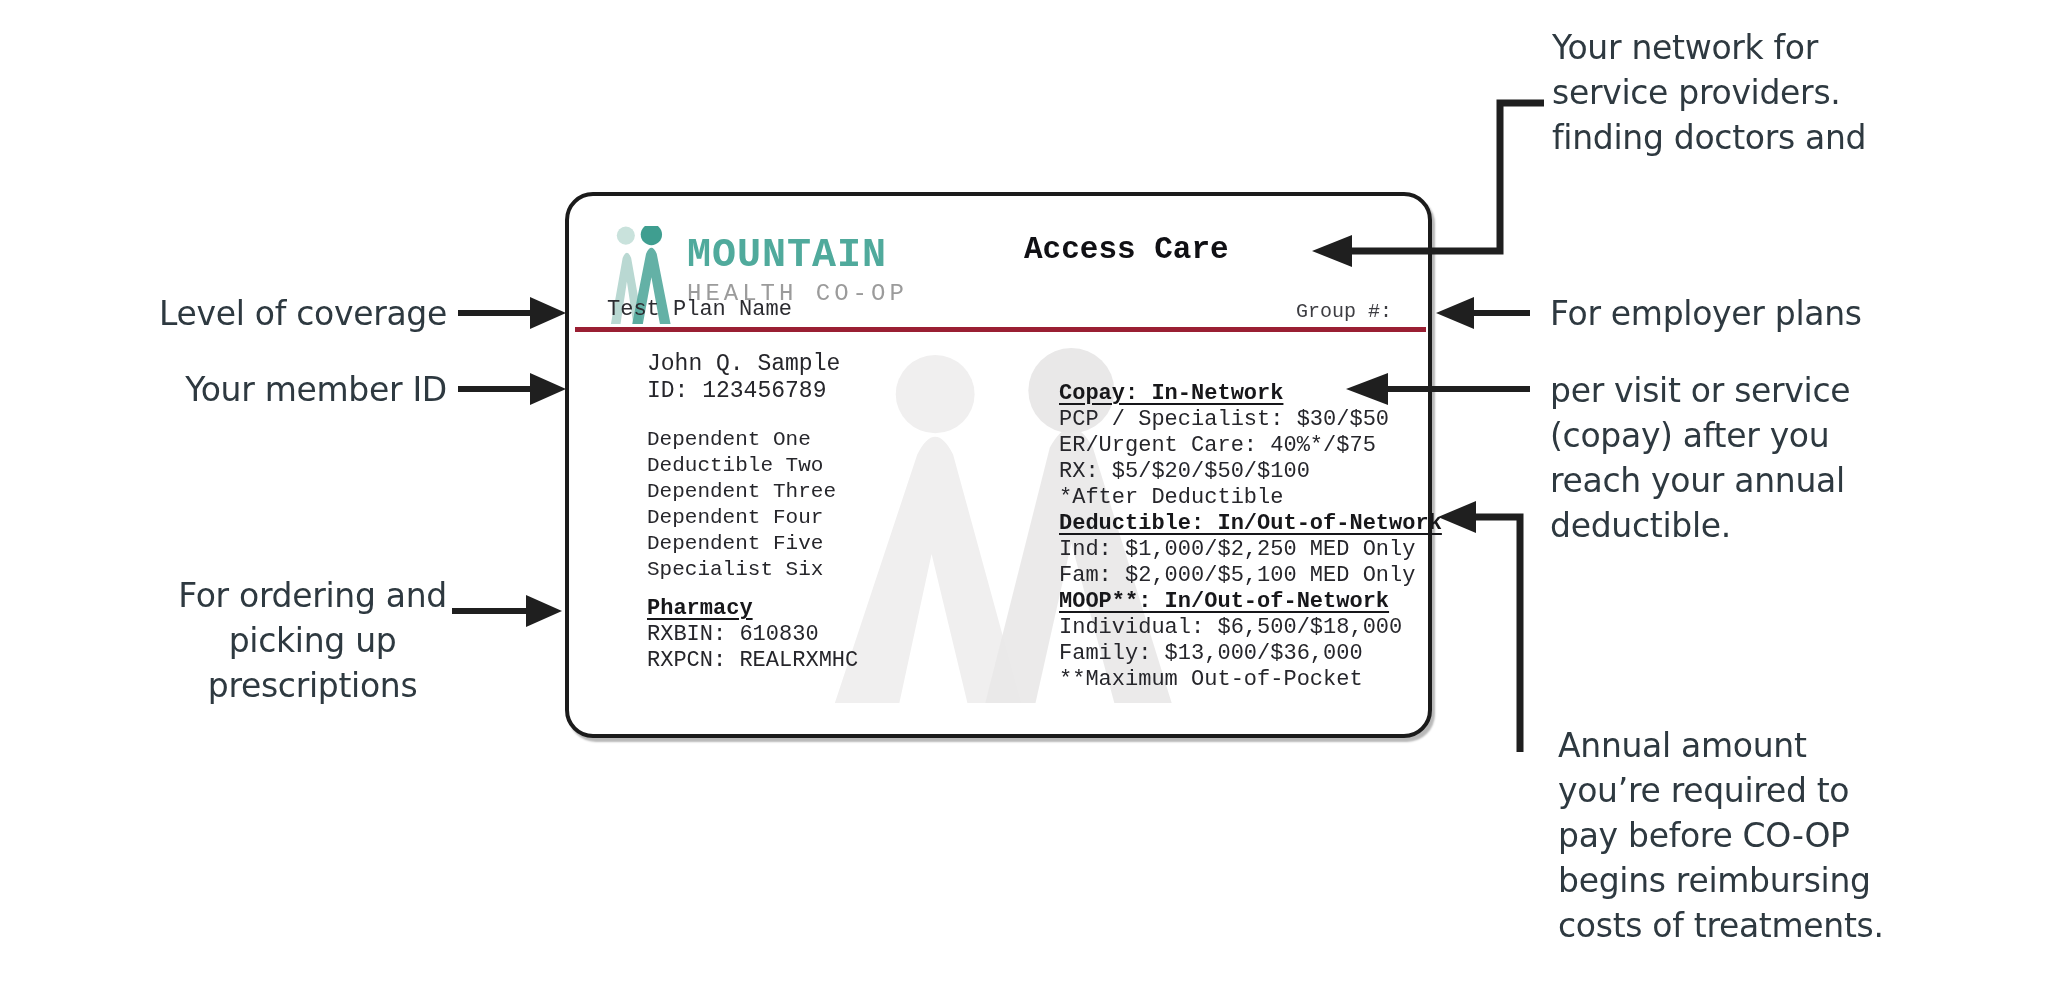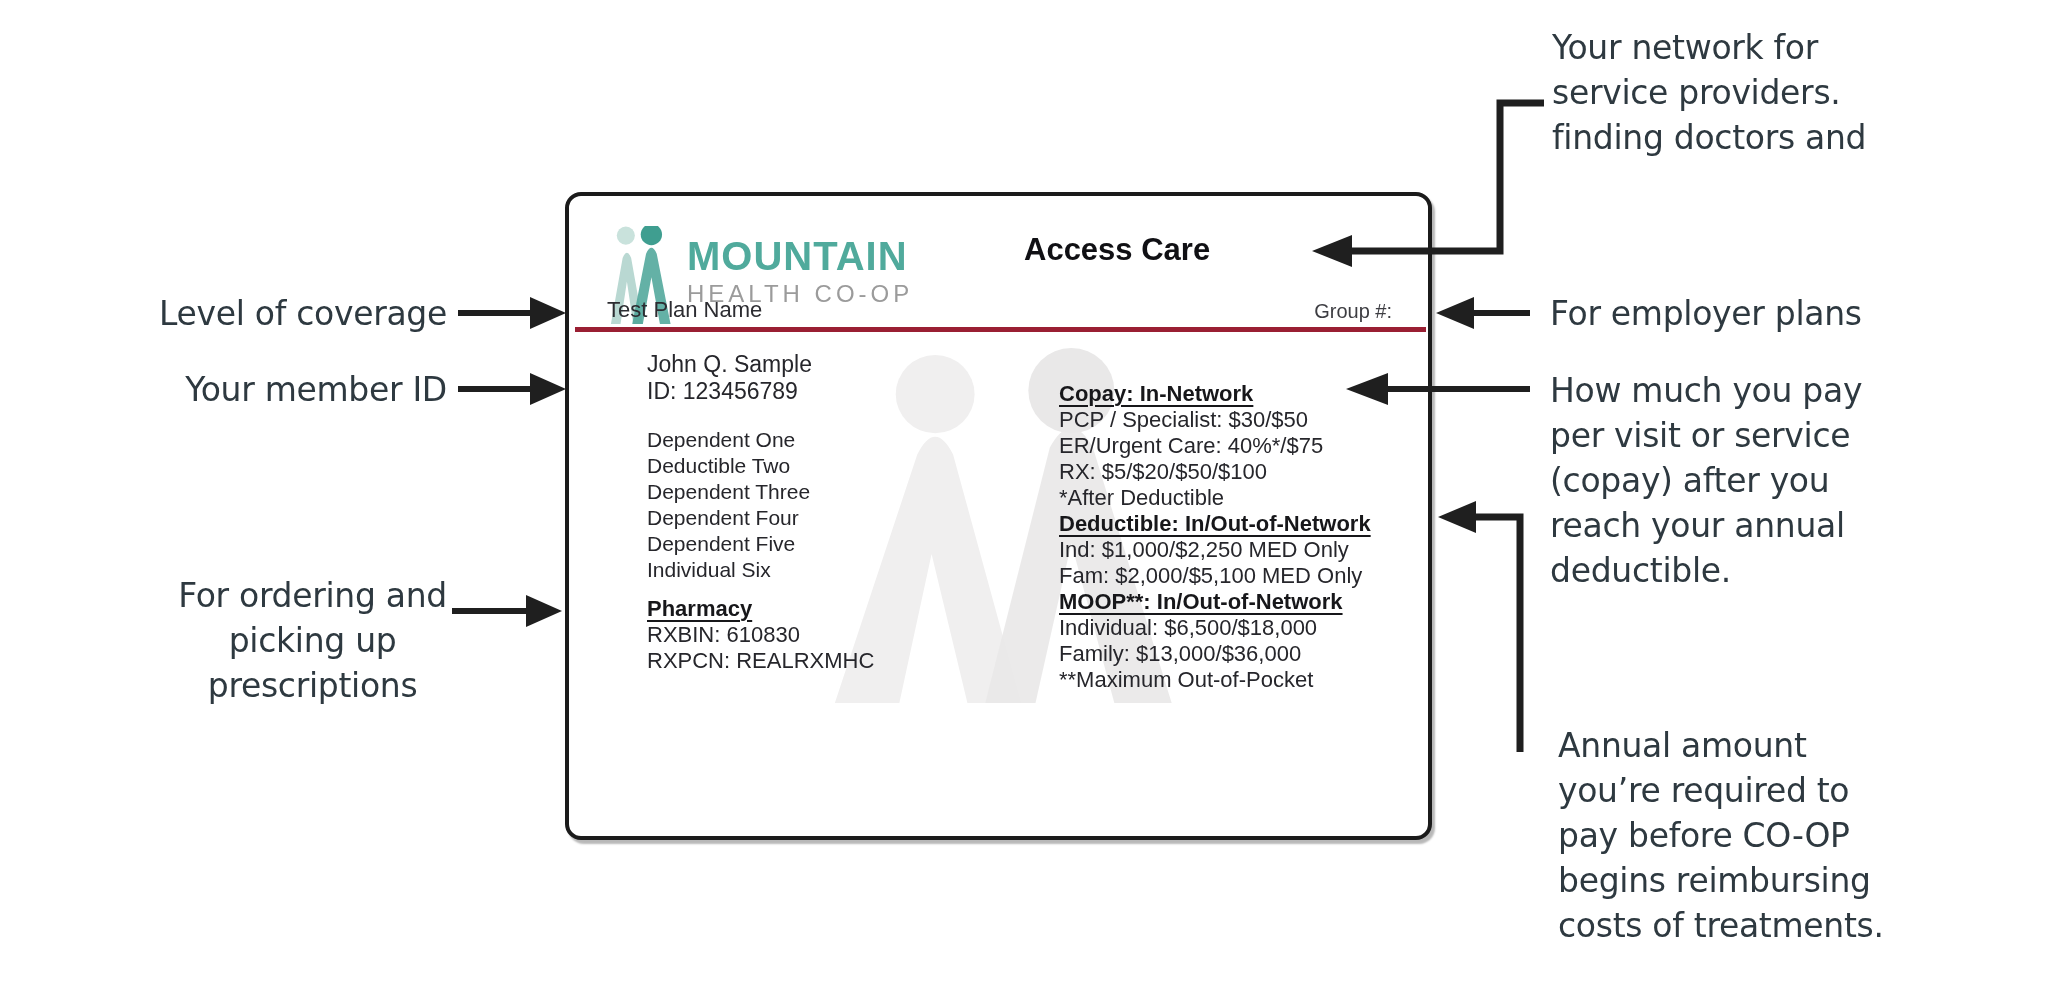--- a/index.html
+++ b/index.html
@@ -3,24 +3,24 @@
 <meta charset="utf-8">
 <style>
   html,body{margin:0;padding:0;background:#ffffff;}
   .canvas{
     position:relative;width:2048px;height:1006px;background:#ffffff;overflow:hidden;
     font-family:"DejaVu Sans",sans-serif;color:#2e3940;
   }
 
   
   .card{
-    position:absolute;left:565px;top:192px;width:867px;height:648px;
-    background:#ffffff;border:4px solid #1b1b1b;border-radius:16px;
+    position:absolute;left:565px;top:192px;width:867px;height:546px;
+    background:#ffffff;border:4px solid #1b1b1b;border-radius:28px;
     box-shadow:3px 4px 2px rgba(0,0,0,.28);
-    font-family:Liberation Sans, sans-serif;color:#26262b;box-sizing:border-box;
+    font-family:Liberation Mono, monospace;color:#26262b;box-sizing:border-box;
   }
   .card *{box-sizing:border-box;}
   .watermark{position:absolute;left:230px;top:152px;width:430px;height:355px;z-index:0;}
   .logo-mark{position:absolute;left:40px;top:30px;width:72px;height:98px;z-index:1;}
   .brand-text{position:absolute;left:118px;top:40px;z-index:1;line-height:1;}
   .brand-word1{font-size:40px;font-weight:bold;letter-spacing:1px;color:#50aa9c;}
   .brand-word2{font-size:24px;letter-spacing:4px;color:#9b9b9b;margin-top:6px;}
   .plan-name{position:absolute;left:38px;top:101px;font-size:22px;color:#2c2c31;z-index:2;}
   .network-name{position:absolute;left:455px;top:36px;font-size:31px;font-weight:bold;color:#101014;z-index:2;}
   .group-label{position:absolute;right:36px;top:104px;font-size:20px;color:#3d3d42;z-index:2;}
@@ -73,21 +73,21 @@
 
     <div class="col-left">
       <div class="ln-big">John Q. Sample</div>
       <div class="ln-big">ID: 123456789</div>
       <div class="sp22"></div>
       <div class="ln-dep">Dependent One</div>
       <div class="ln-dep">Deductible Two</div>
       <div class="ln-dep">Dependent Three</div>
       <div class="ln-dep">Dependent Four</div>
       <div class="ln-dep">Dependent Five</div>
-      <div class="ln-dep">Individual Six</div>
+      <div class="ln-dep">Specialist Six</div>
       <div class="sp13"></div>
       <div class="ln hd">Pharmacy</div>
       <div class="ln">RXBIN: 610830</div>
       <div class="ln">RXPCN: REALRXMHC</div>
     </div>
 
     <div class="col-right">
       <div class="ln hd">Copay: In-Network</div>
       <div class="ln">PCP / Specialist: $30/$50</div>
       <div class="ln">ER/Urgent Care: 40%*/$75</div>
@@ -111,21 +111,20 @@
     <div>prescriptions</div>
   </div>
 
   <div class="ann" style="left:1552px;top:25px;">
     <div>Your network for</div>
     <div>service providers.</div>
     <div>finding doctors and</div>
   </div>
   <div class="ann" style="left:1550px;top:291px;">For employer plans</div>
   <div class="ann" style="left:1550px;top:368px;">
-    <div>How much you pay</div>
     <div>per visit or service</div>
     <div>(copay) after you</div>
     <div>reach your annual</div>
     <div>deductible.</div>
   </div>
   <div class="ann" style="left:1558px;top:723px;">
     <div>Annual amount</div>
     <div>you’re required to</div>
     <div>pay before CO-OP</div>
     <div>begins reimbursing</div>

